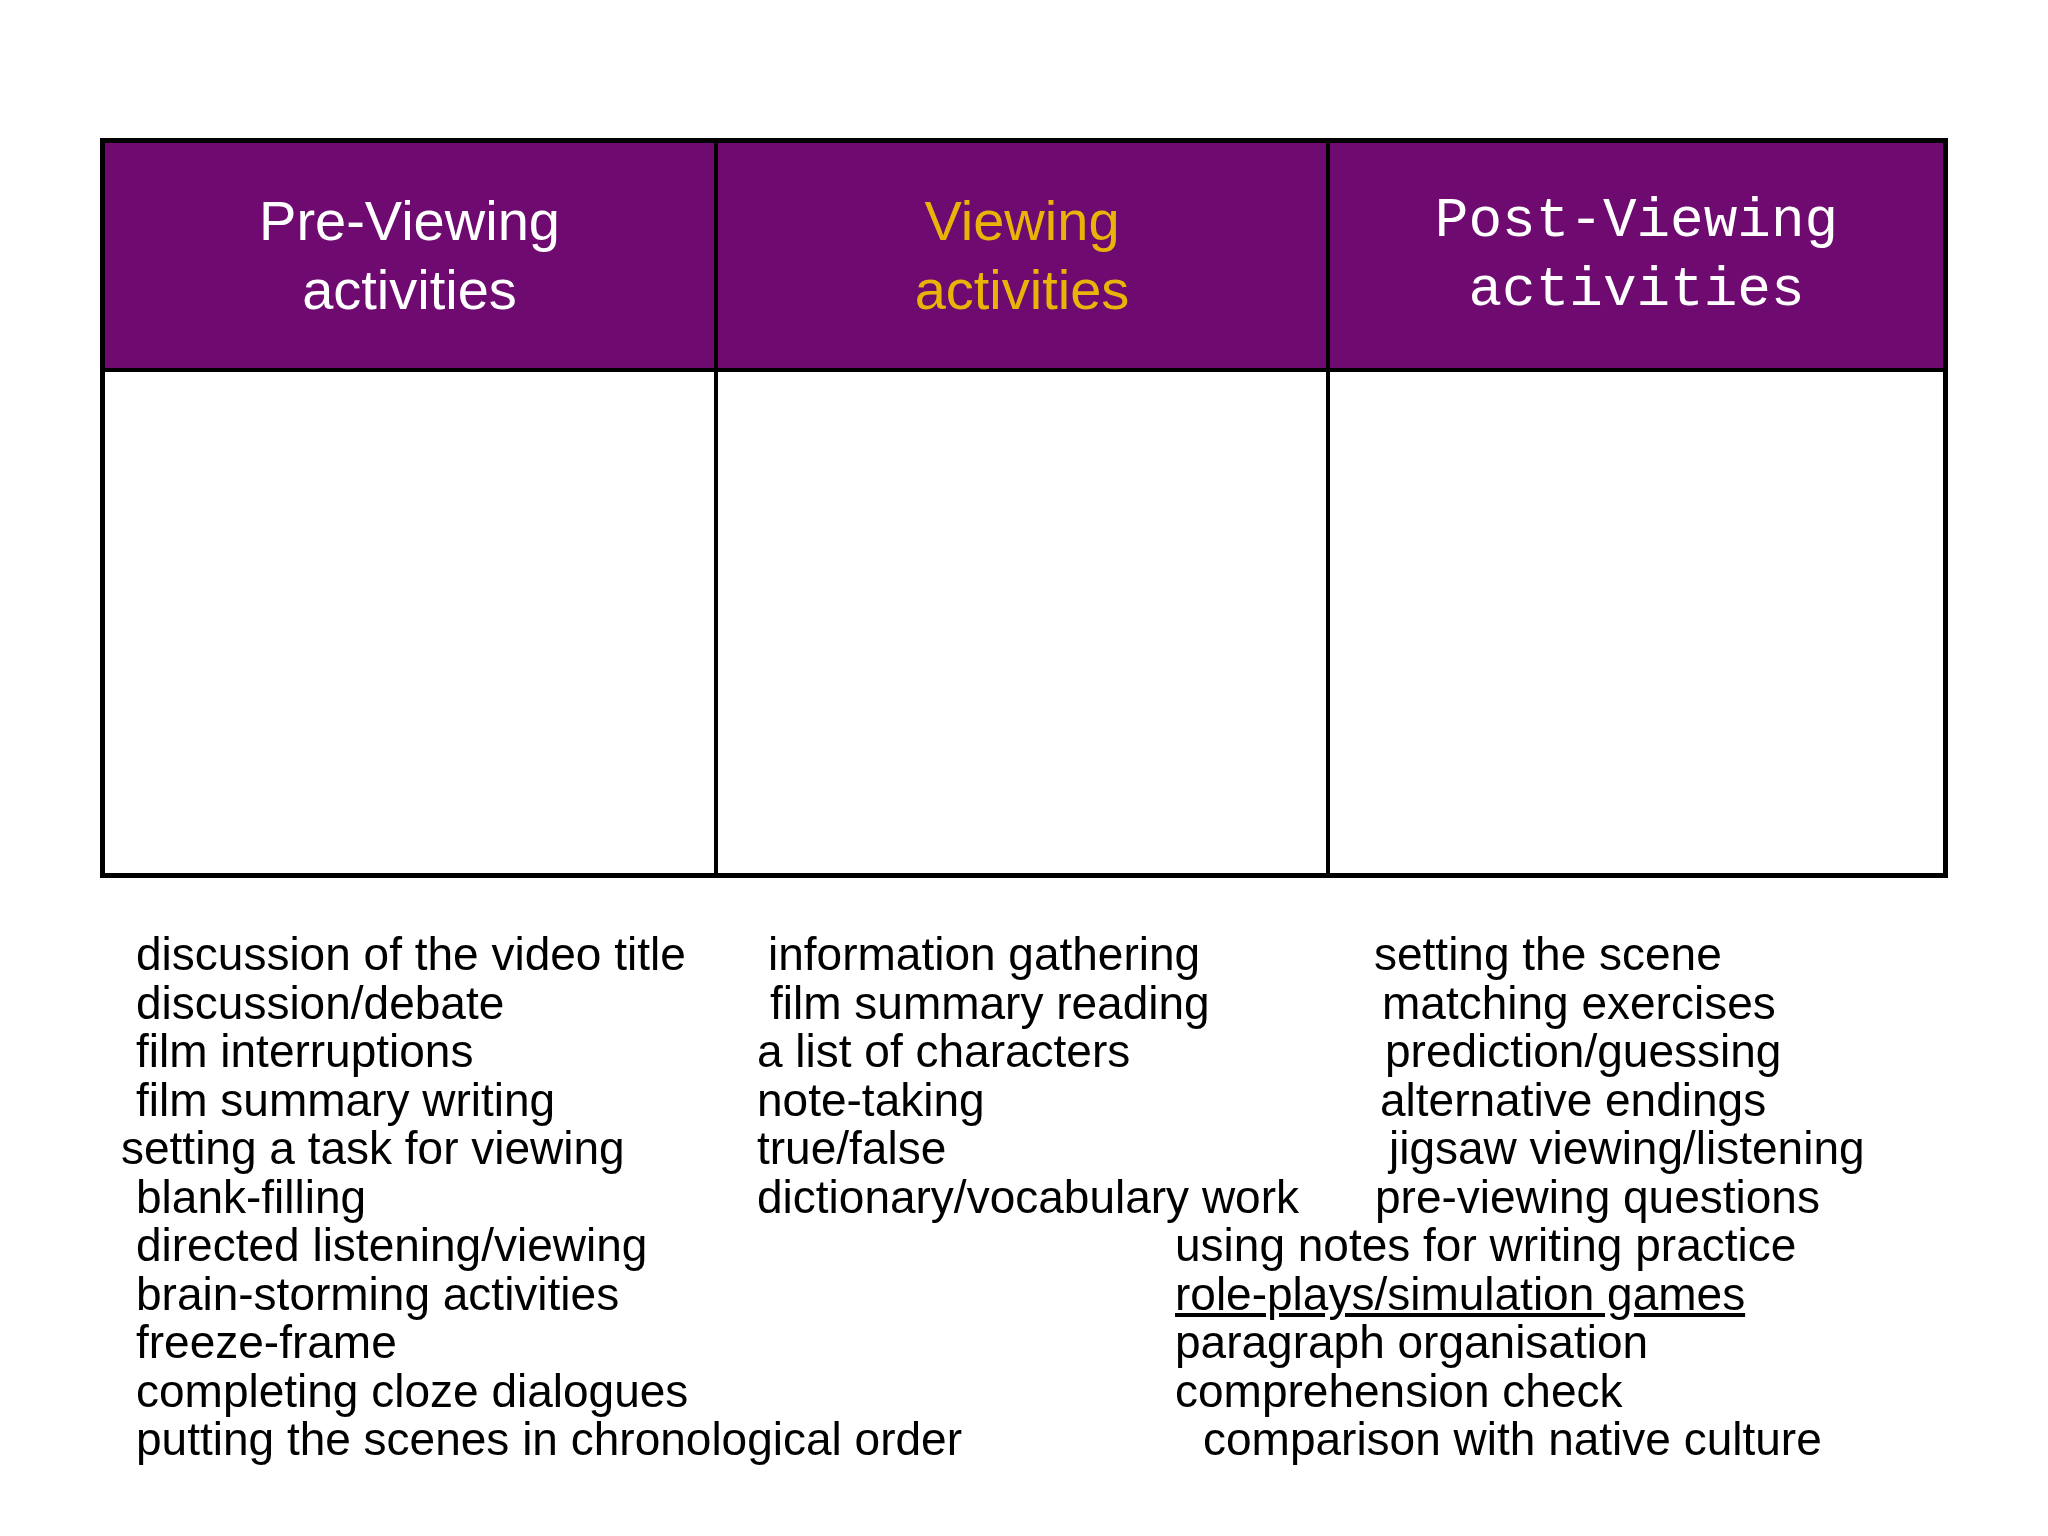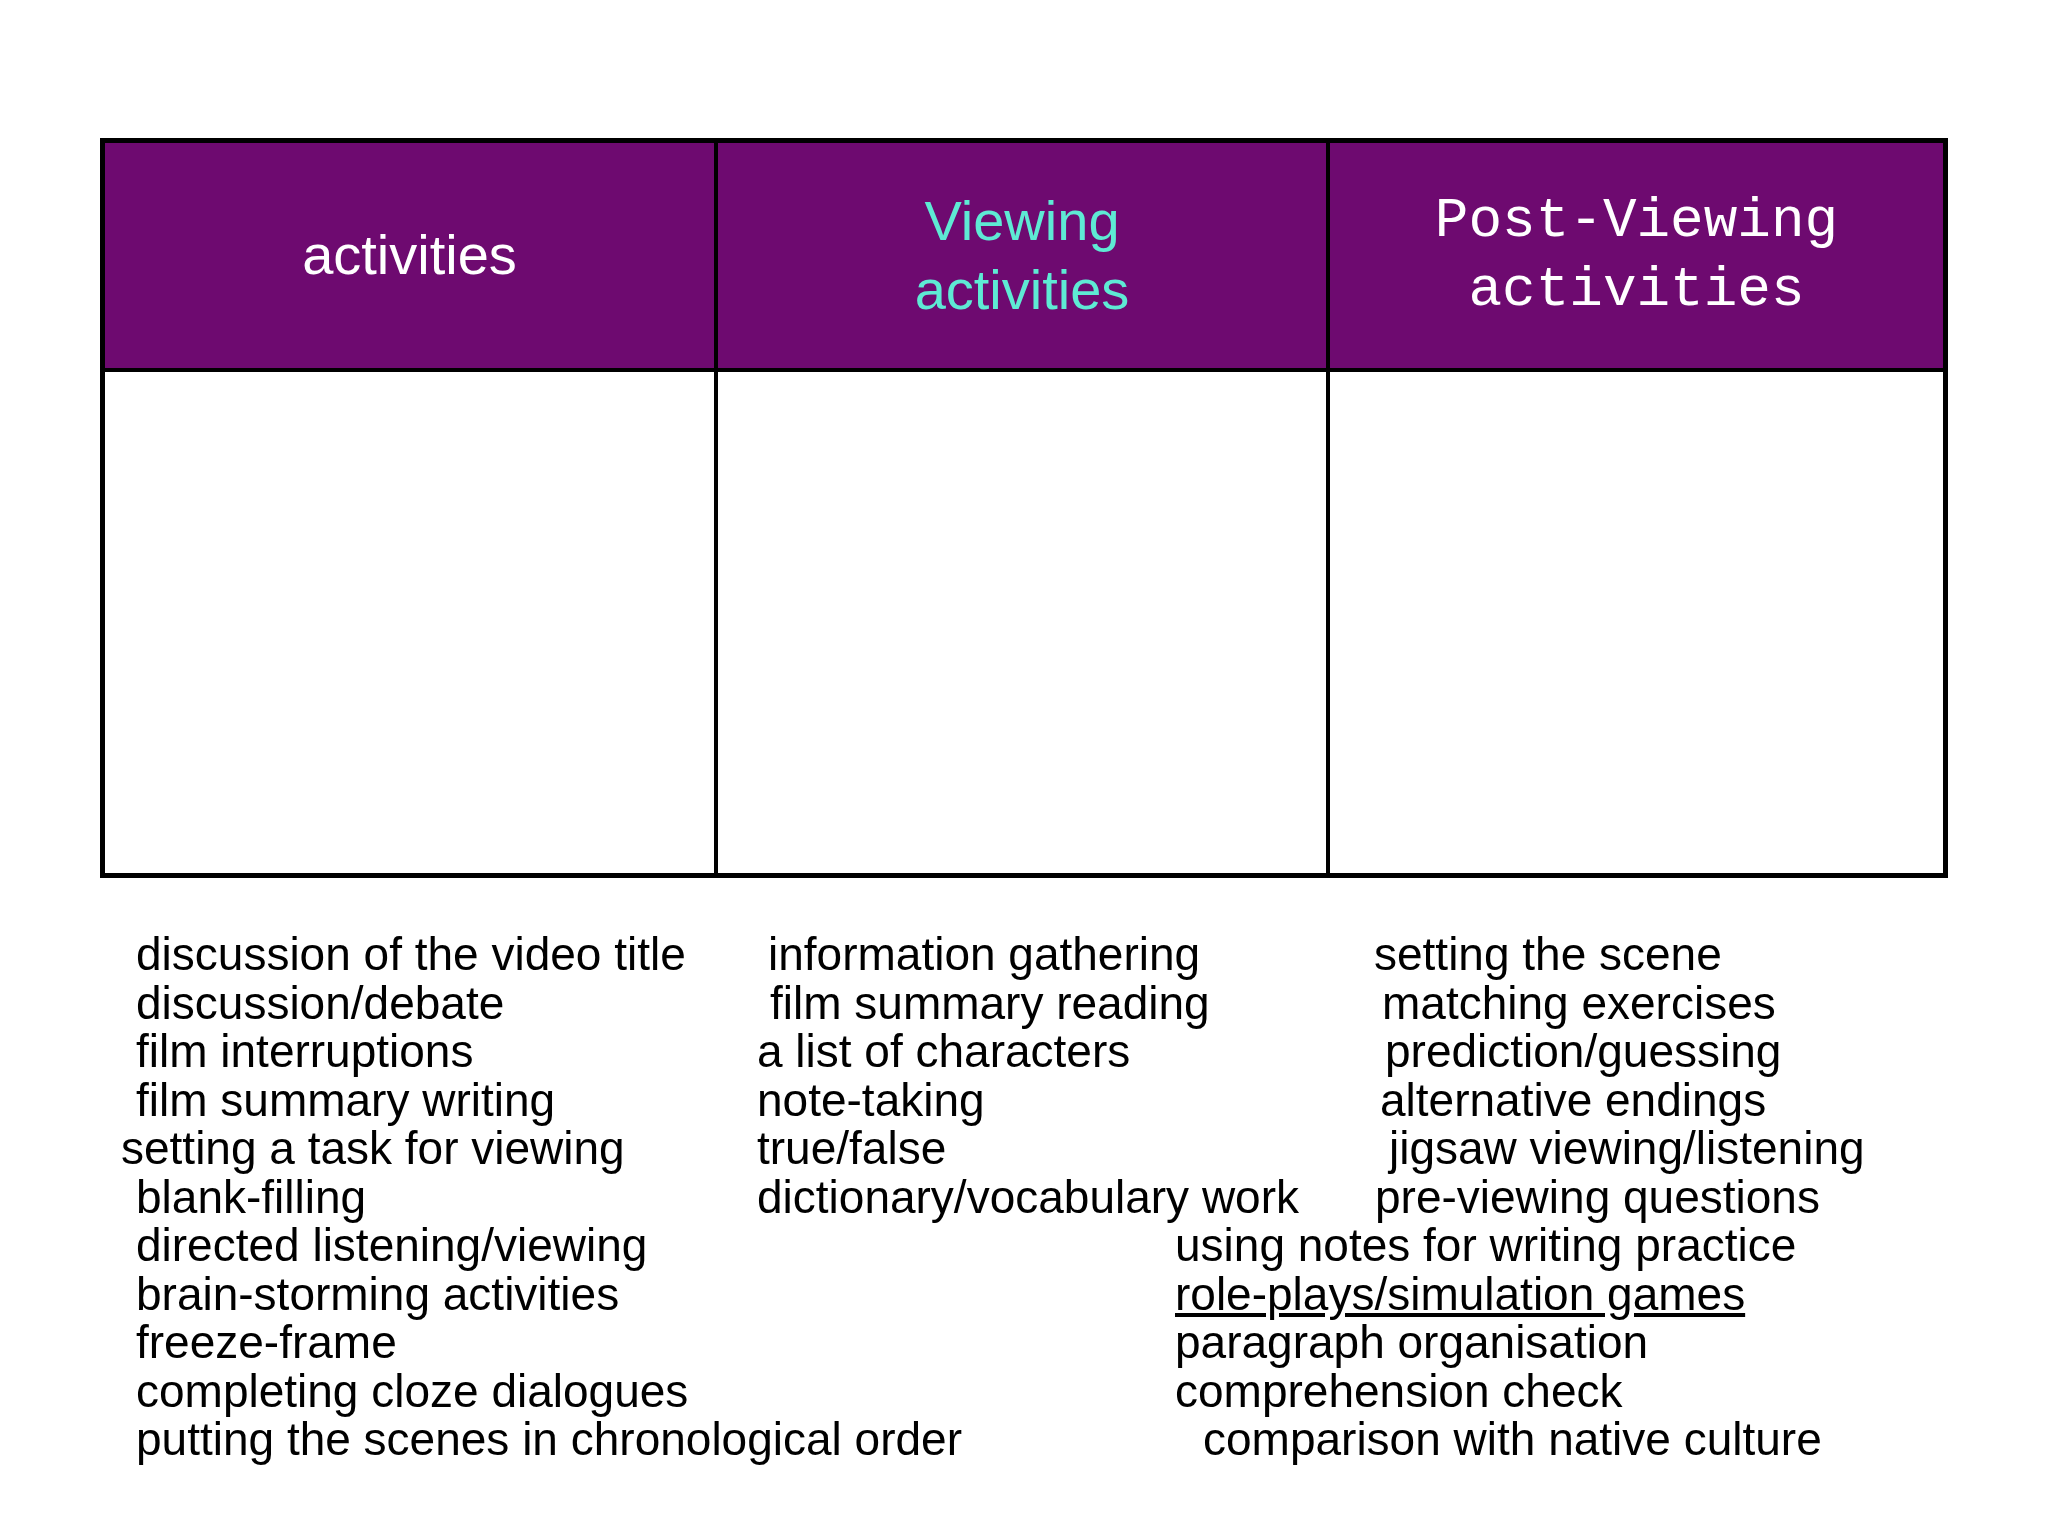--- a/index.html
+++ b/index.html
@@ -97,24 +97,25 @@
 <body>
 
 <div id="page">
 
   <div class="table-wrap" style="border-color: rgb(0, 0, 0);">
     <div class="table-inner">
 
       <div class="header-row">
         <div class="cell col-1" style="background: rgb(110, 10, 112); color: rgb(255, 255, 255);">
           <div>
+            <span class="hdr-text">Pre-Viewing</span>
             <span class="hdr-text">activities</span>
           </div>
         </div>
-        <div class="cell col-2" style="background: rgb(110, 10, 112); color: #5eead4;">
+        <div class="cell col-2" style="background: rgb(110, 10, 112); color: #eab308;">
           <div>
             <span class="hdr-text">Viewing</span>
             <span class="hdr-text">activities</span>
           </div>
         </div>
         <div class="cell col-3" style="background: rgb(110, 10, 112); color: rgb(255, 255, 255);">
           <div>
             <span class="hdr-text">Post-Viewing</span>
             <span class="hdr-text">activities</span>
           </div>

